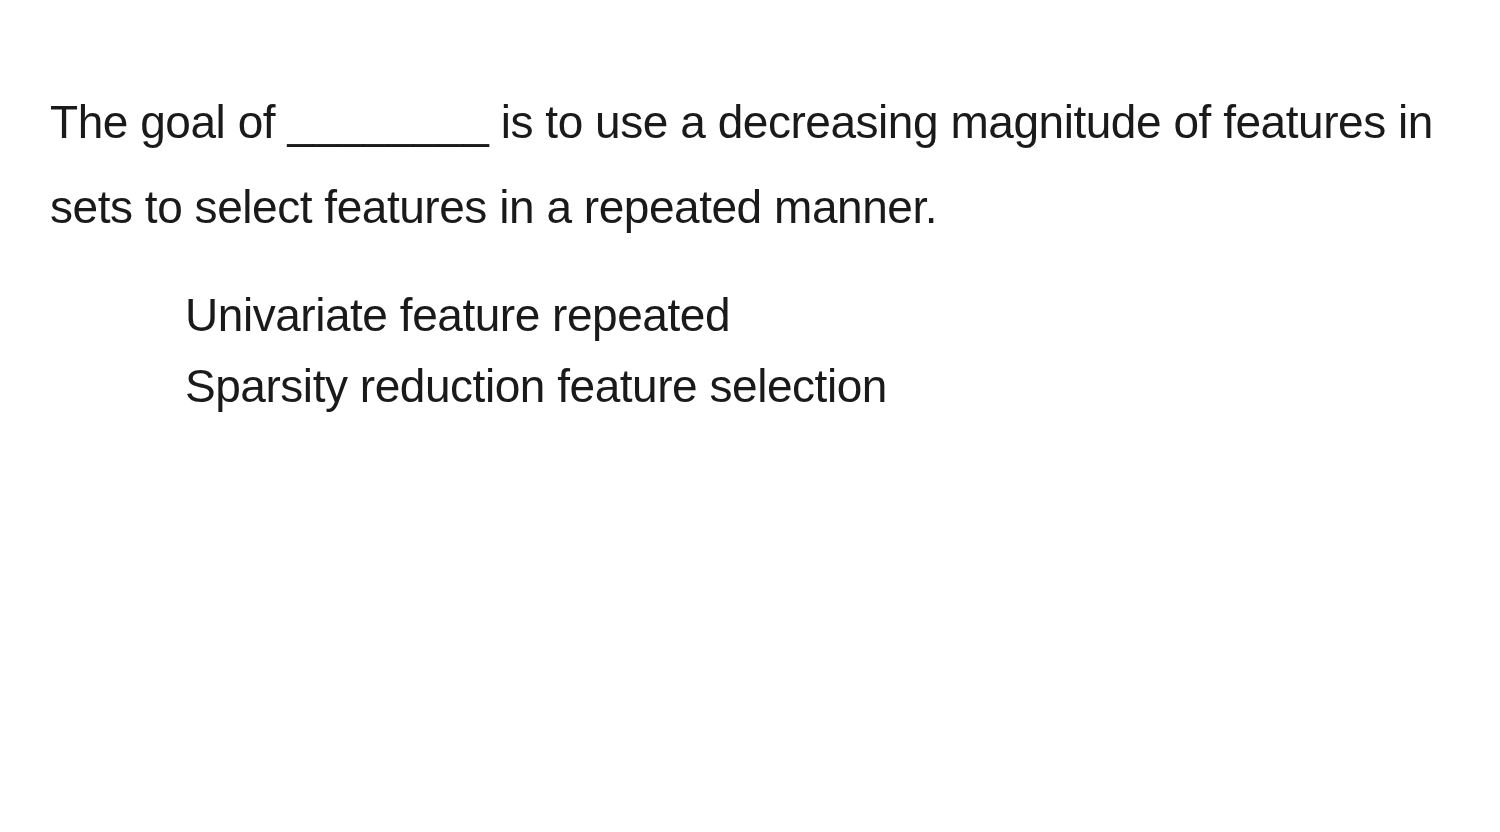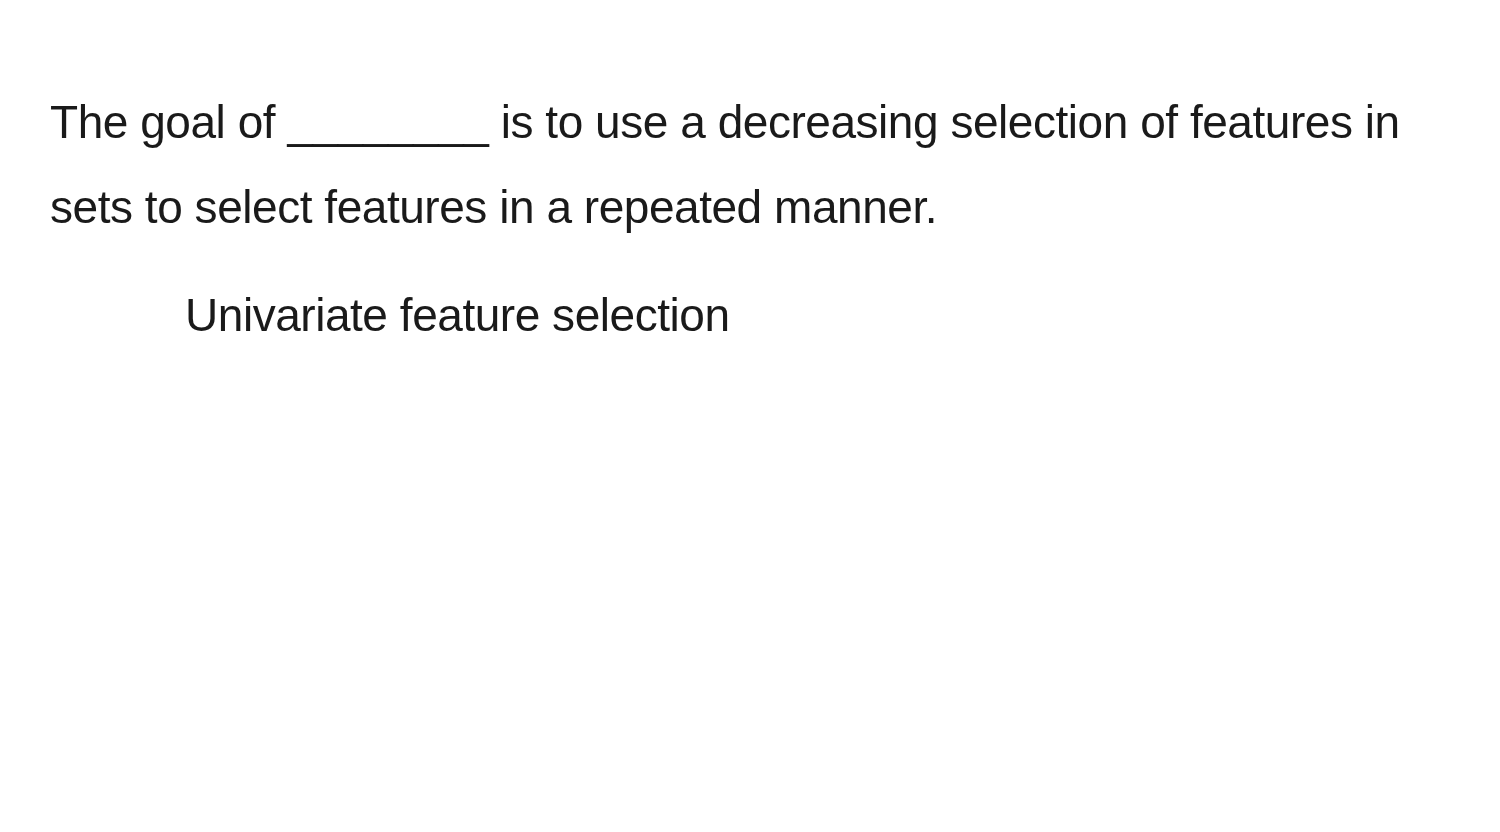--- a/index.html
+++ b/index.html
@@ -28,17 +28,18 @@
     .option {
       font-size: 46px;
       line-height: 1.55;
       color: #1a1a1a;
       letter-spacing: -0.01em;
     }
   </style>
 </head>
 <body>
 
-<div class="question-text">The goal of ________ is to use a decreasing selection of features in sets to select features in a repeated manner.</div>
+<div class="question-text">The goal of ________ is to use a decreasing magnitude of features in sets to select features in a repeated manner.</div>
 
 <div class="options">
-  <div class="option">Univariate feature selection</div>
+  <div class="option">Univariate feature repeated</div>
+  <div class="option">Sparsity reduction feature selection</div>
 </div>
 
 </body></html>

